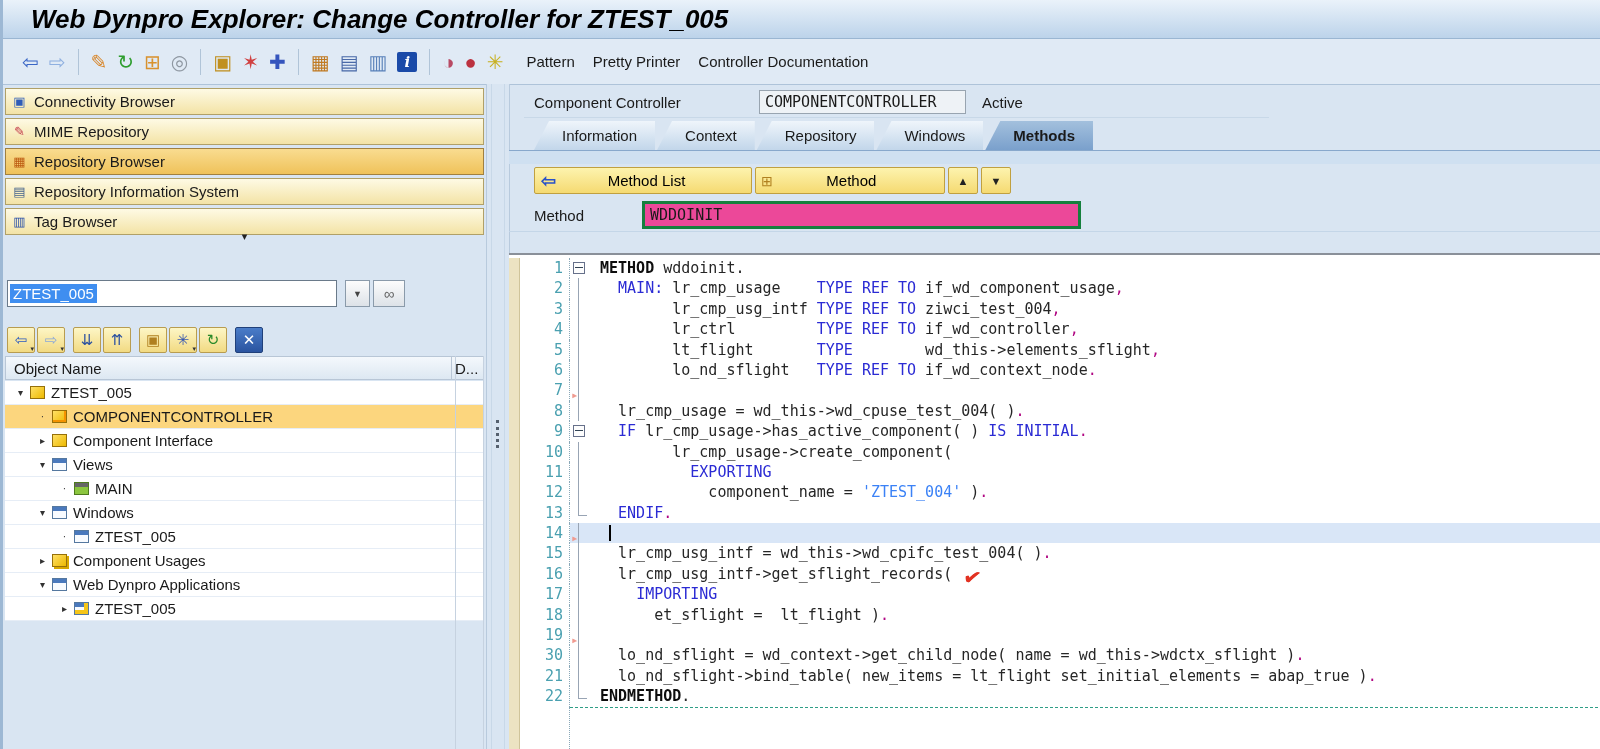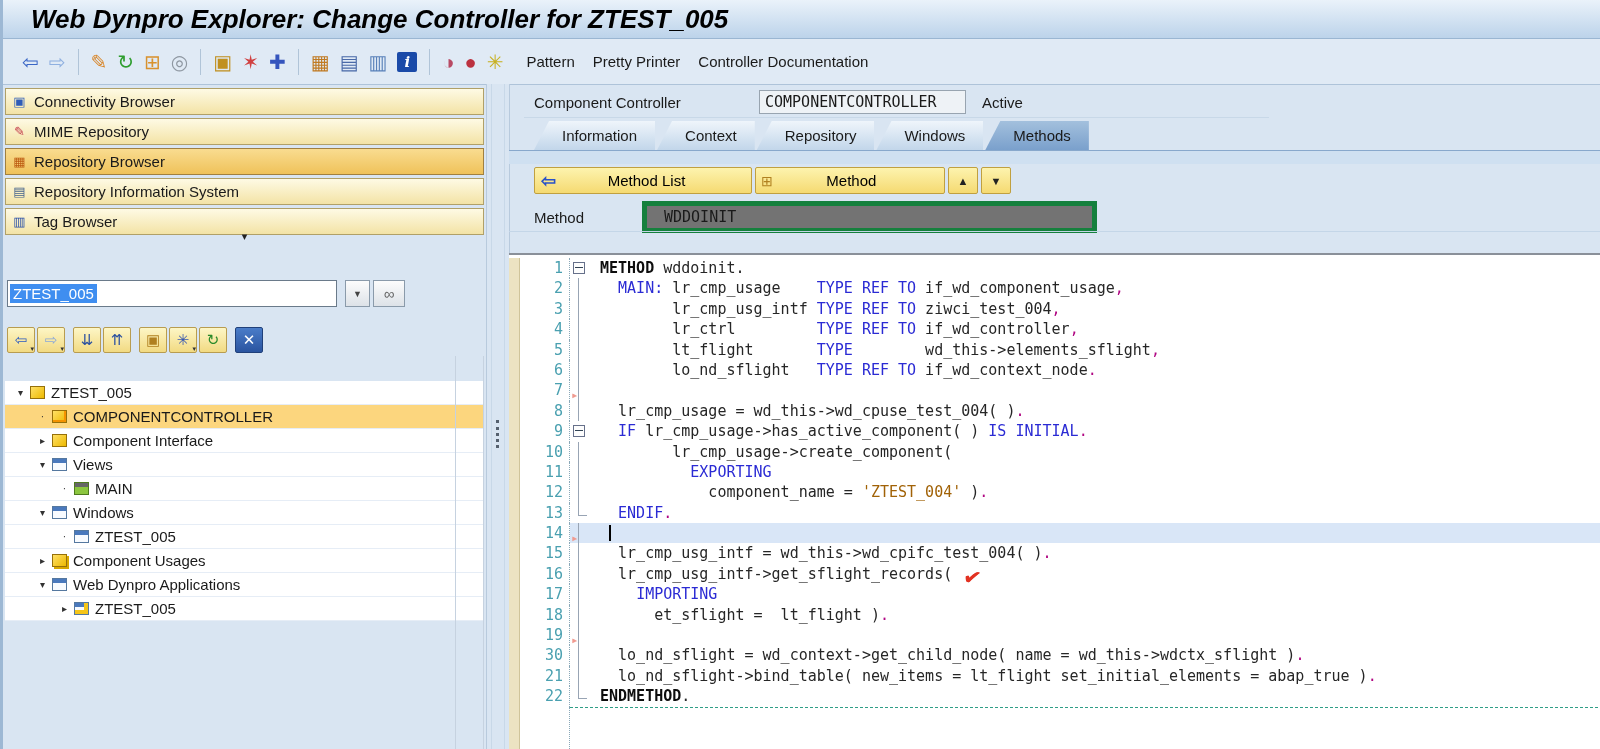--- a/index.html
+++ b/index.html
@@ -72,54 +72,54 @@
   .right{position:absolute;left:506px;right:0;top:84px;bottom:0}
   .ctl-row{position:absolute;top:6px;left:25px;right:20px;display:flex;align-items:center;font-size:15px}
   .ctl-lbl{width:225px}
   .ctl-name{width:200px;height:22px;background:#eef2f6;border:1px solid #98a4b0;
     font:15px "DejaVu Sans Mono",monospace;display:flex;align-items:center;padding-left:5px}
   .ctl-status{margin-left:16px}
   .ctl-rule{position:absolute;top:33px;left:15px;width:745px;height:1px;background:#c8d8e8}
   .tabs{position:absolute;top:37px;left:25px;height:29px;display:flex;align-items:flex-end}
   .tab{height:29px;display:flex;align-items:center;padding:0 18px 0 28px;font-size:15px;margin-right:2px;
     background:linear-gradient(#eff5fb,#c2d6ea);clip-path:polygon(15px 0,100% 0,100% 100%,0 100%);cursor:default}
-  .tab.tab-act{background:linear-gradient(#a3c0dd,#7aa0cc);font-weight:normal}
+  .tab.tab-act{background:linear-gradient(#a3c0dd,#7aa0cc);font-weight:bold}
   .band{position:absolute;top:66px;left:0;right:0;height:13px;background:#cfe0f1;border-top:1px solid #88a8cc}
   .mtb{position:absolute;top:83px;left:25px;display:flex;align-items:center}
   .mb{height:27px;background:linear-gradient(#fdf3ae,#f5da72);border:1px solid #c0a040;border-radius:2px;
     display:flex;align-items:center;font-size:15px;margin-right:3px;padding:0;font-family:"Liberation Sans",sans-serif;cursor:default}
   .mb1{width:218px}.mb2{width:190px}
   .mb-ic{font-size:18px;color:#2a52c8;font-weight:bold;margin-left:6px}
   .mb-ic2{font-size:14px;color:#b08020;margin-left:5px}
   .mb-lbl{flex:1;text-align:center;margin-right:14px}
   .mbsm{width:30px;justify-content:center;font-size:11px;color:#222}
   .mbsm:first-of-type{margin-left:4px}
   .mrow{position:absolute;top:117px;left:25px;display:flex;align-items:center;font-size:15px}
   .m-lbl{width:108px}
-  .m-val{width:428px;height:22px;background:#737373;border:5px solid #15803d;
-    font:15px "DejaVu Sans Mono",monospace;display:flex;align-items:center;padding-left:17px}
+  .m-val{width:428px;height:22px;background:#ec4899;border:3px solid #15803d;
+    font:15px "DejaVu Sans Mono",monospace;display:flex;align-items:center;padding-left:5px}
   .m-rule{position:absolute;top:147px;left:0;right:0;height:1px;background:#c4d6e8}
   
   .editor{position:absolute;top:169px;left:0;right:0;bottom:0;border-top:2px solid #8a9099;
     background:#fff;display:flex;flex-direction:column}
   #code-lines{padding-top:3px}
   .cl{display:flex;height:20.4px;line-height:20.4px}
   .c-m{width:10px;background:#ece3c2;border-right:1px solid #cfc49a;flex:none}
   .c-n{width:50px;flex:none;text-align:right;padding-right:6px;box-sizing:border-box;
     font:15px/20.4px "DejaVu Sans Mono",monospace;color:#4aa0b0;border-right:1px dotted #8aa8b8;position:relative}
   .chg{position:absolute;right:-8px;top:6px;font-size:8px;color:#f09a90;z-index:3}
   .c-f{width:20px;flex:none;position:relative}
   .fbox{display:inline-block;width:10px;height:10px;border:1px solid #66708a;background:#fdfdfd;
     position:relative;margin:4px 0 0 3px}
   .fbox .fh{position:absolute;left:1px;right:1px;top:4px;height:1px;background:#345}
   .fline{display:block;width:1px;height:20.4px;background:#98a4b4;margin-left:8px}
   .fend{display:block;width:8px;height:12px;border-left:1px solid #98a4b4;border-bottom:1px solid #98a4b4;margin-left:8px}
   .c-t{flex:1;white-space:pre;font:15px/20.4px "DejaVu Sans Mono",monospace;color:#262626;padding-left:10px}
   .cl.hl .c-f,.cl.hl .c-t{background:#d9e6f7}
-  .sg-k{color:#2b2bd4}.sg-i{color:#262626}.sg-s{color:#a16207}.sg-p{color:#b00682}
+  .sg-k{color:#2b2bd4}.sg-i{color:#262626}.sg-s{color:#3b82f6}.sg-p{color:#b00682}
   .sg-b{color:#0d0d0d;font-weight:bold}
   .cur{display:inline-block;width:2px;height:16px;background:#000;vertical-align:-3px}
   .chk{color:#e23222;font-size:24px;font-weight:bold;display:inline-block;transform:rotate(10deg);
     vertical-align:-5px;margin-left:4px;text-shadow:0.5px 0 #e23222}
   .cl-fill{flex:1;display:flex}
   .cl-fill .c-m{width:10px}
   .c-fill-rest{flex:1;border-top:1px dashed #2f9e86}
 </style>
 </head>
 <body>
@@ -211,20 +211,24 @@
           <span style="color: rgb(56, 88, 176);">✳</span>
           <span class="caret">▾</span>
         </button>
         <button class="nav-btn gap">
           <span style="color: rgb(42, 138, 42);">↻</span>
         </button>
         <button class="nav-btn nav-blue">
           <span style="color: rgb(255, 255, 255);">✕</span>
         </button>
       </div>
+    <div class="th">
+      <span class="th-name">Object Name</span>
+      <span class="th-d">D...</span>
+    </div>
     <div id="tree-rows">
         <div class="tr-row" style="padding-left: 8px;">
           <span class="tw">▾</span>
           <span class="ti ti-component"></span>
           <span class="tr-lbl">ZTEST_005</span>
         </div>
         <div class="tr-row tr-sel" style="padding-left: 30px;">
           <span class="tw">·</span>
           <span class="ti ti-controller"></span>
           <span class="tr-lbl">COMPONENTCONTROLLER</span>

